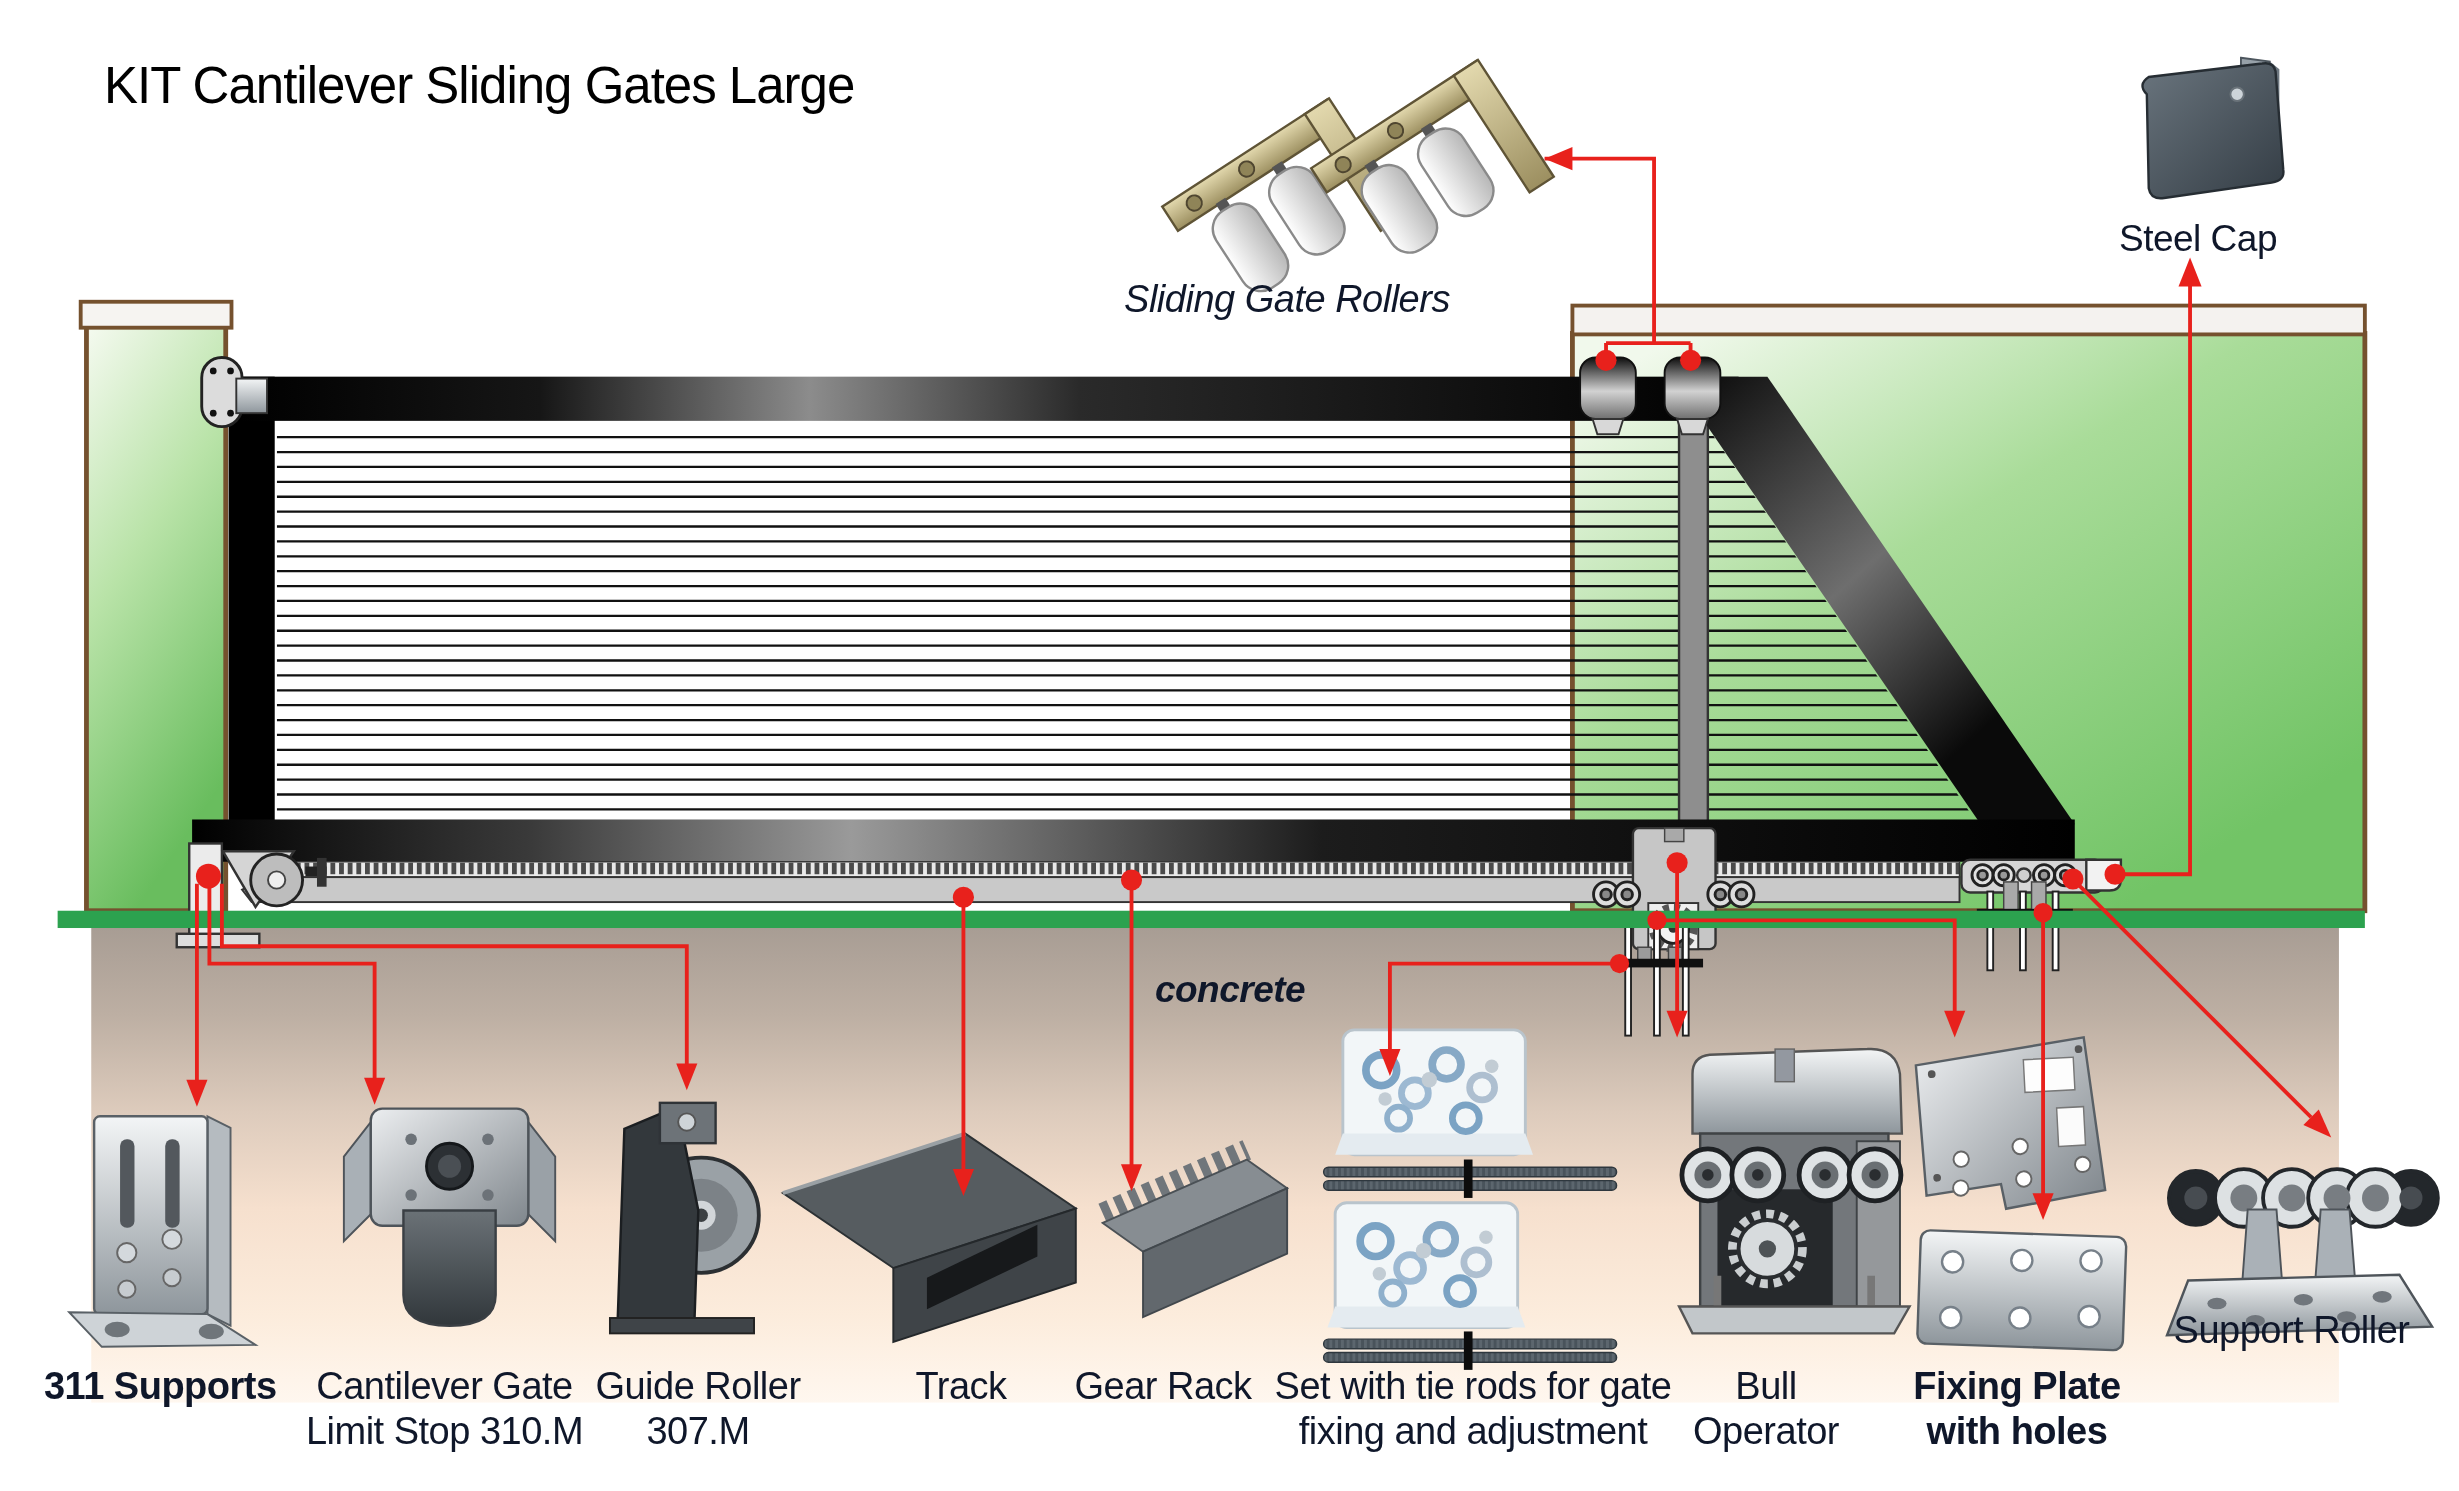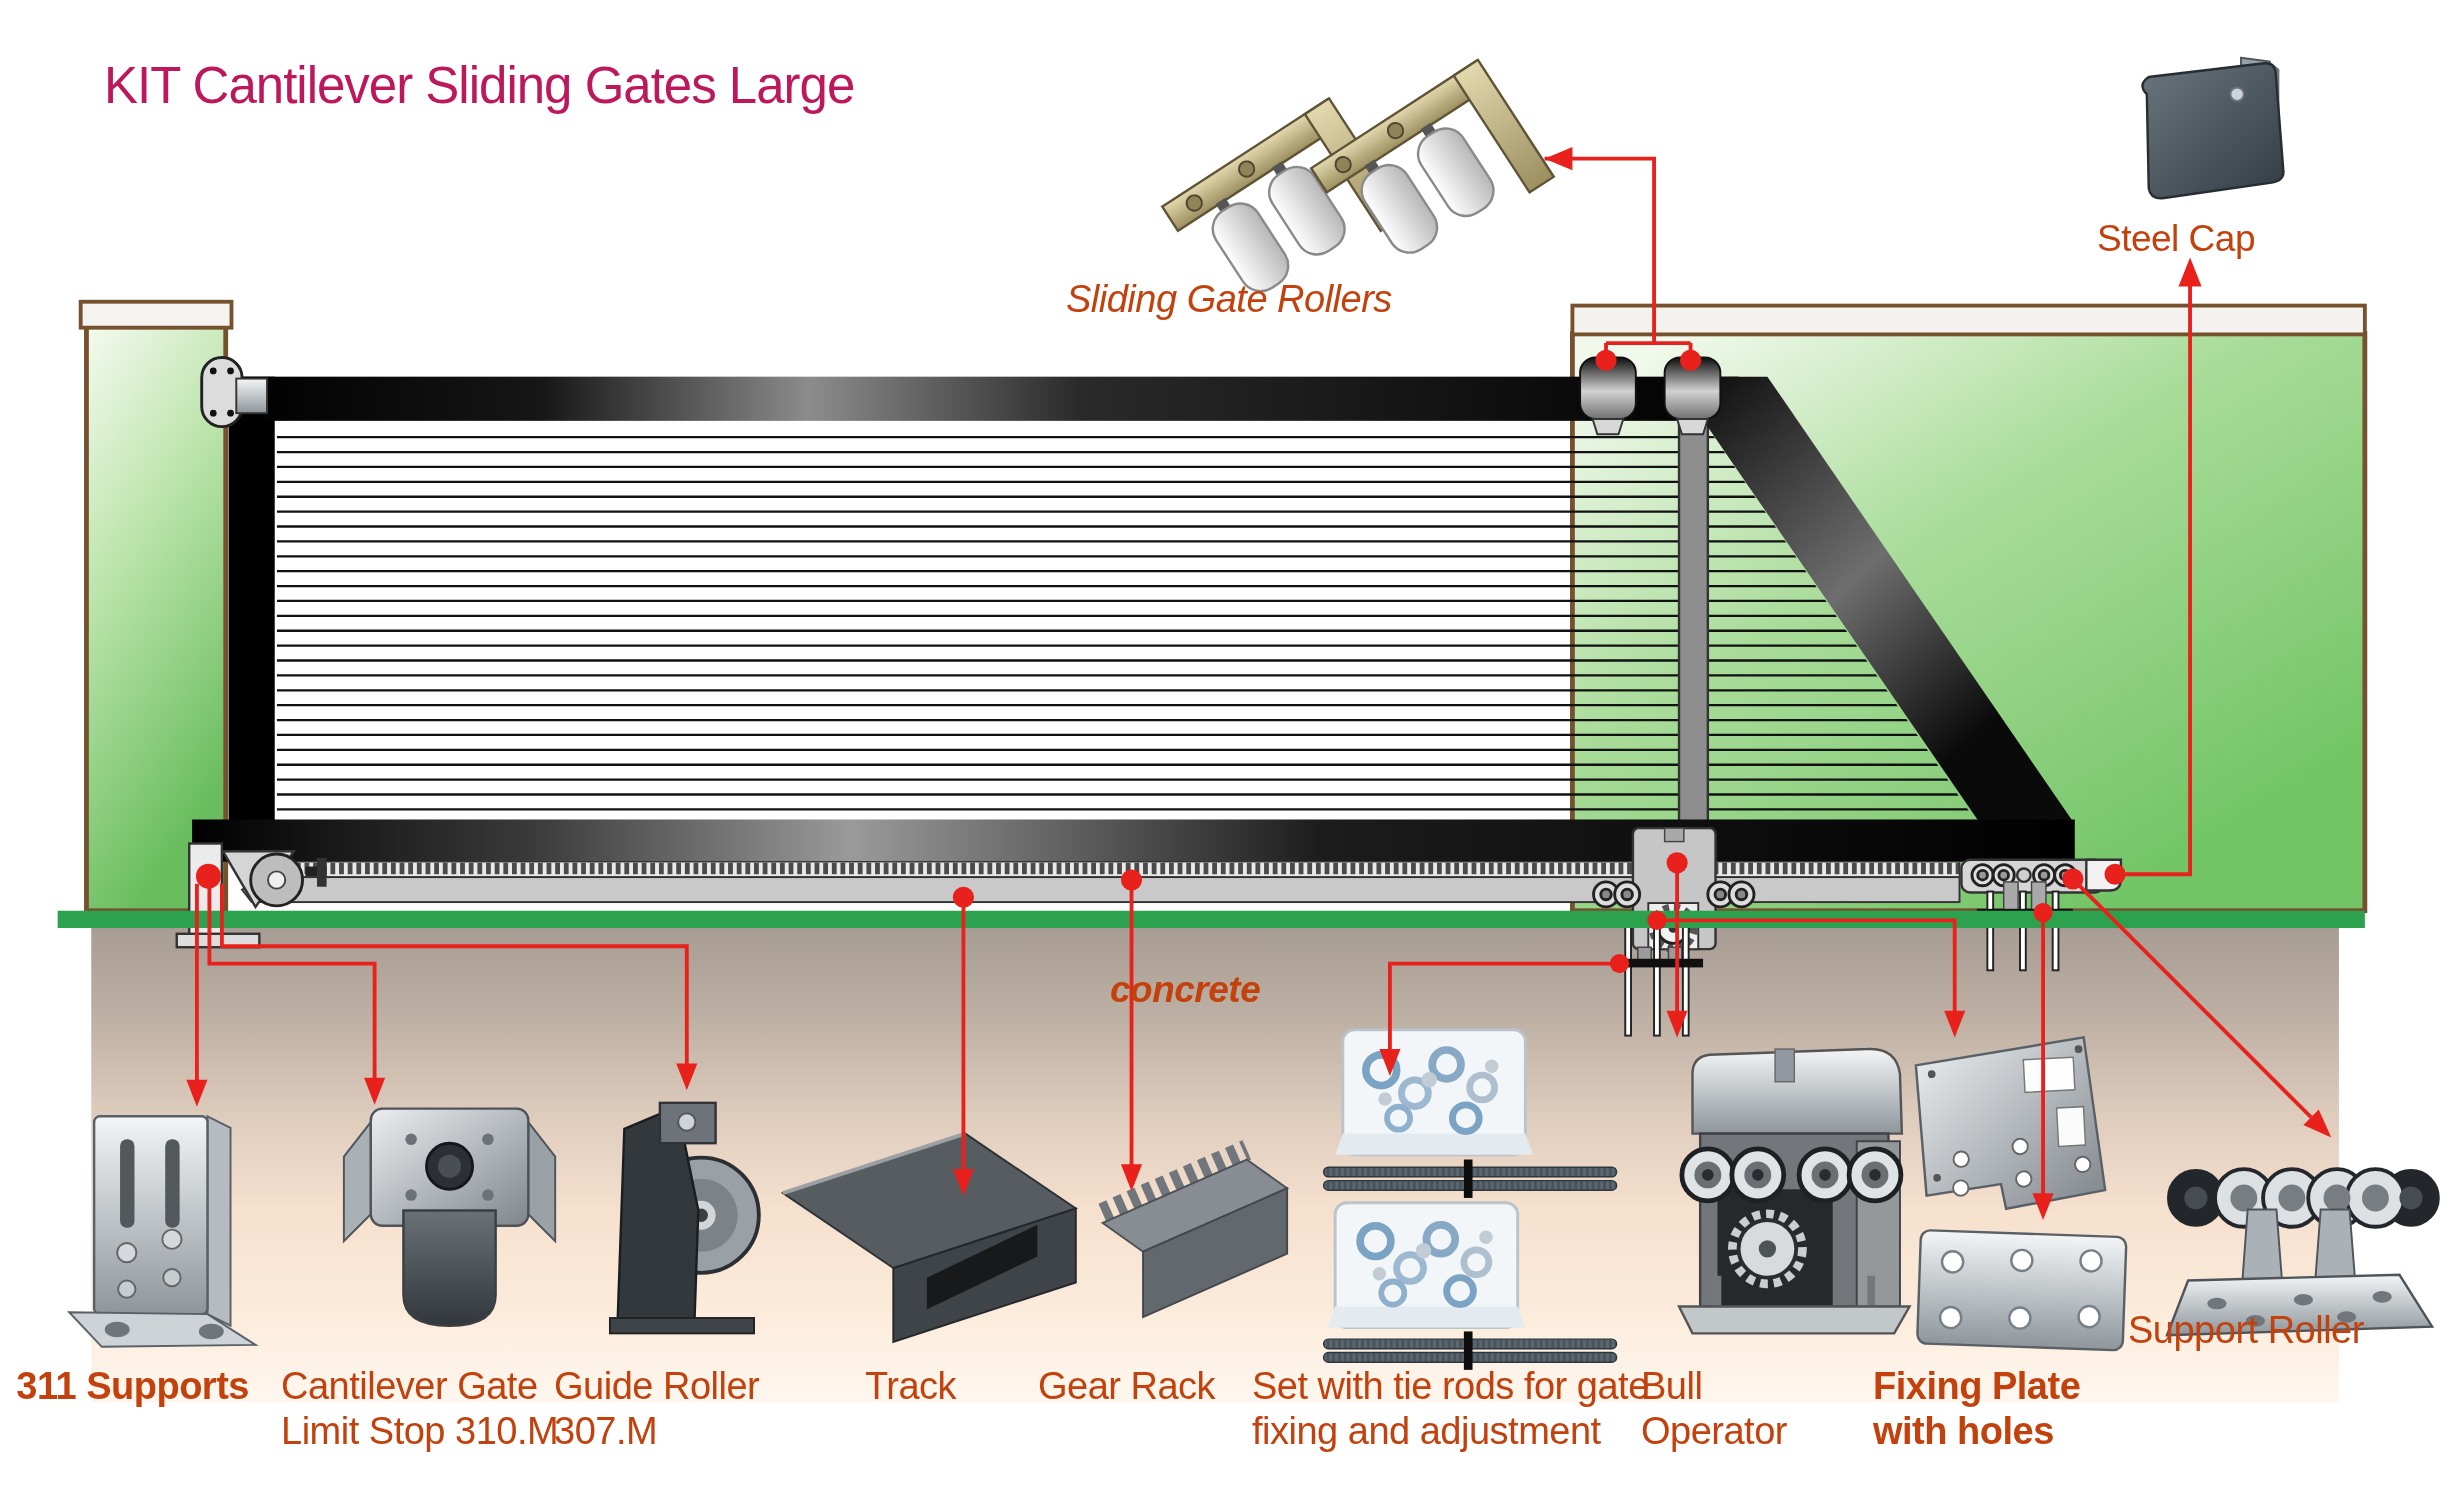--- a/index.html
+++ b/index.html
@@ -1,20 +1,20 @@
 <!DOCTYPE html>
 <html><head>
 <meta charset="utf-8">
 <style>
   html,body{margin:0;padding:0;background:#ffffff;}
   body{width:2459px;height:1492px;overflow:hidden;font-family:"Liberation Sans",sans-serif;}
   .stage{position:relative;width:2459px;height:1492px;background:#fff;}
   .art{position:absolute;left:0;top:0;width:2459px;height:1492px;}
-  .lbl{position:absolute;color:#c2410c;font-size:38px;line-height:1.18;white-space:pre-line;letter-spacing:-0.5px;}
-  .title{font-size:51px;letter-spacing:-1px;text-align:left;color:#be185d;}
+  .lbl{position:absolute;color:#0f172a;font-size:38px;line-height:1.18;text-align:center;white-space:pre-line;letter-spacing:-0.5px;}
+  .title{font-size:51px;letter-spacing:-1px;text-align:left;color:#000000;}
   .bold{font-weight:bold;font-style:italic;}
 </style>
 </head>
 <body>
 
 <div class="stage">
 
 <svg class="art" viewBox="0 0 2560 1553">
   <defs>
     <linearGradient id="gradPostL" x1="0" y1="0" x2="0.35" y2="1">

